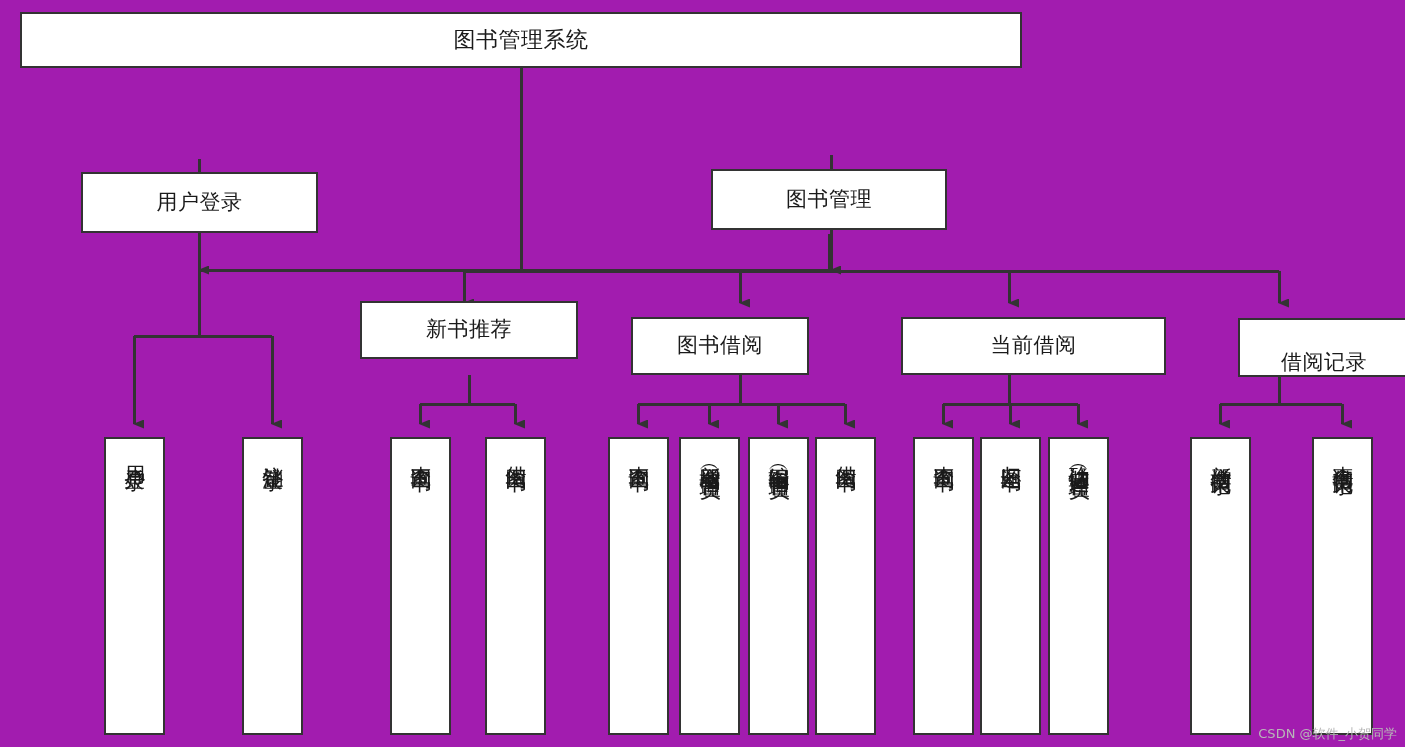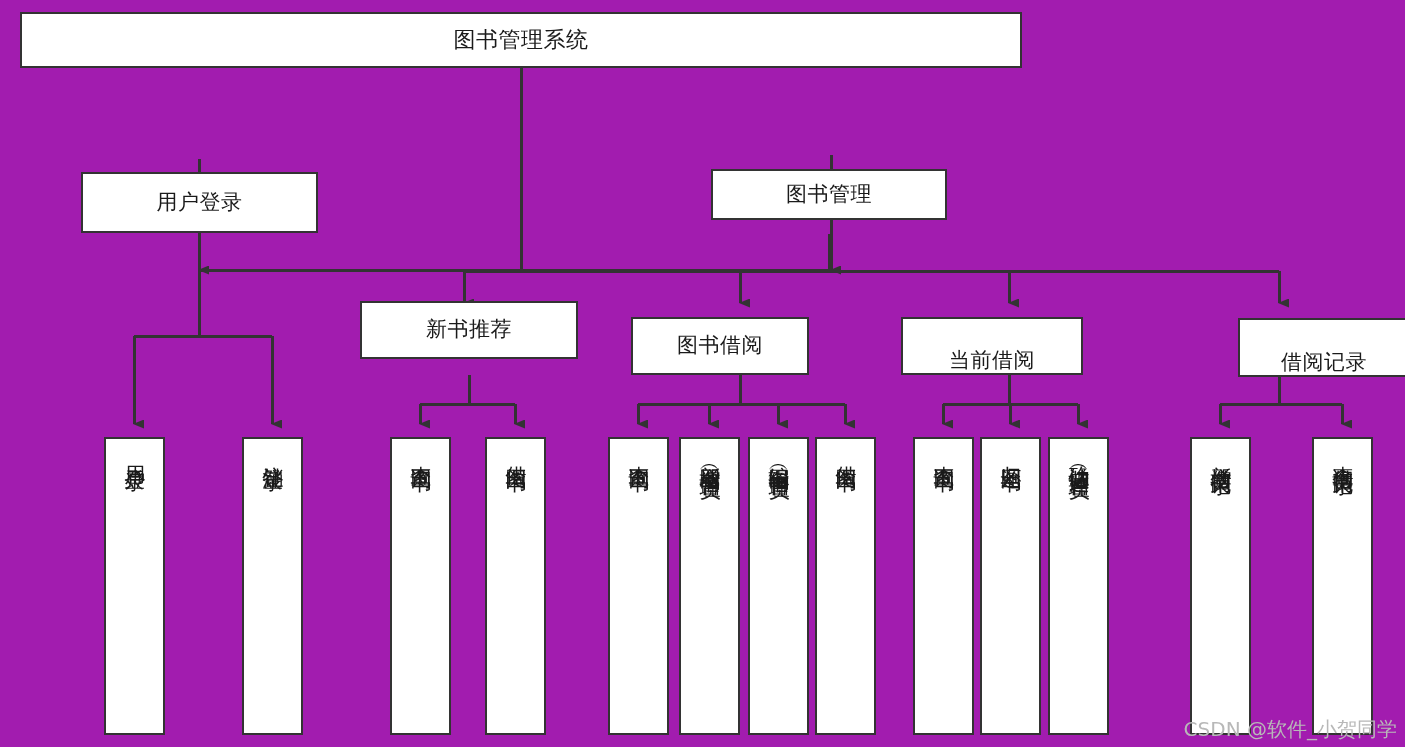--- a/index.html
+++ b/index.html
@@ -59,21 +59,21 @@
     writing-mode: vertical-rl;
     text-orientation: upright;
     font-size: 21px;
     line-height: 1.0;
     letter-spacing: 2px;
   }
   .watermark {
     position: absolute;
     right: 8px;
     bottom: 4px;
-    font-size: 20px;
+    font-size: 13px;
     color: #b8b8b8;
     white-space: nowrap;
     font-family: "DejaVu Sans", "Liberation Sans", sans-serif;
   }
 </style>
 </head>
 <body>
 
 <div id="diagram-root">
 
@@ -130,33 +130,33 @@
   </svg>
 
   <div class="node root horiz" style="left:20px; top:12px; width:1002px; height:56px;">
     <span class="label">图书管理系统</span>
   </div>
 
   <div class="node horiz" style="left:81px; top:172px; width:237px; height:61px;">
     <span class="label">用户登录</span>
   </div>
 
-  <div class="node horiz" style="left:711px; top:169px; width:236px; height:51px;">
+  <div class="node horiz" style="left:711px; top:169px; width:236px; height:61px;">
     <span class="label">图书管理</span>
   </div>
 
   <div class="node horiz" style="left:360px; top:301px; width:218px; height:58px;">
     <span class="label">新书推荐</span>
   </div>
 
   <div class="node horiz" style="left:631px; top:317px; width:178px; height:58px;">
     <span class="label">图书借阅</span>
   </div>
 
-  <div class="node horiz" style="left:901px; top:317px; width:182px; height:58px;align-items:flex-end;">
+  <div class="node horiz" style="left:901px; top:317px; width:265px; height:58px;">
     <span class="label">当前借阅</span>
   </div>
 
   <div class="node horiz" style="left:1238px; top:318px; width:172px; height:59px;align-items:flex-end;">
     <span class="label">借阅记录</span>
   </div>
 
   <div class="node vert" style="left:104px; top:437px; width:61px; height:298px;">
     <span class="label">用户登录</span>
   </div>

